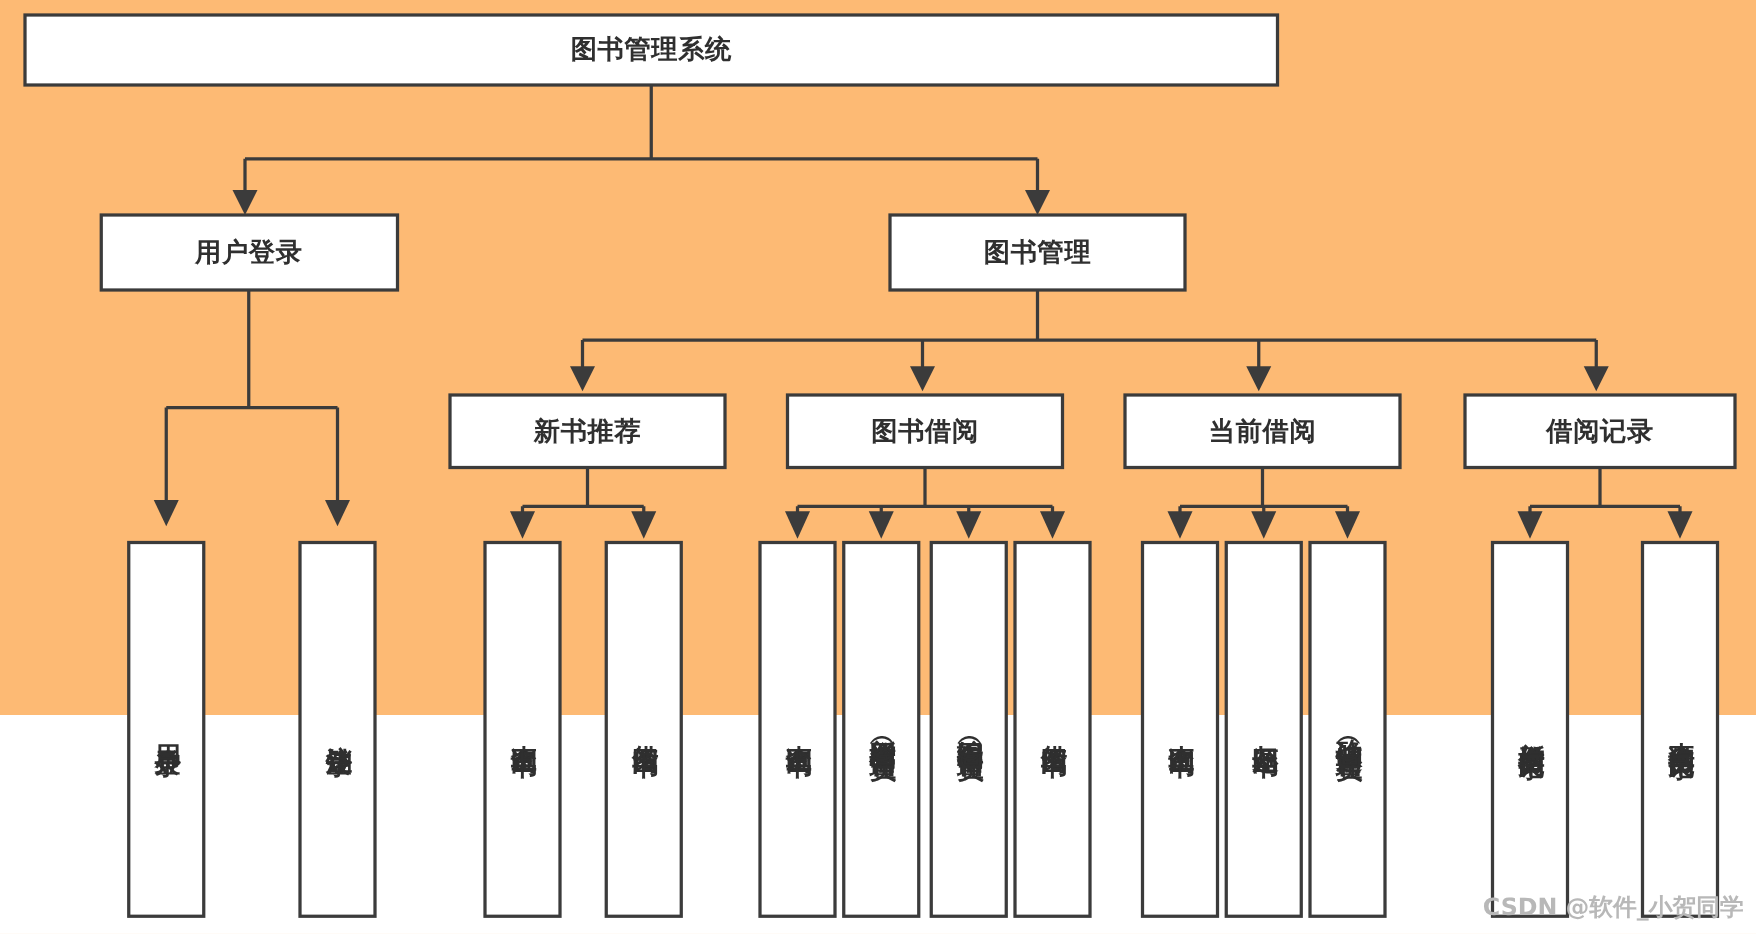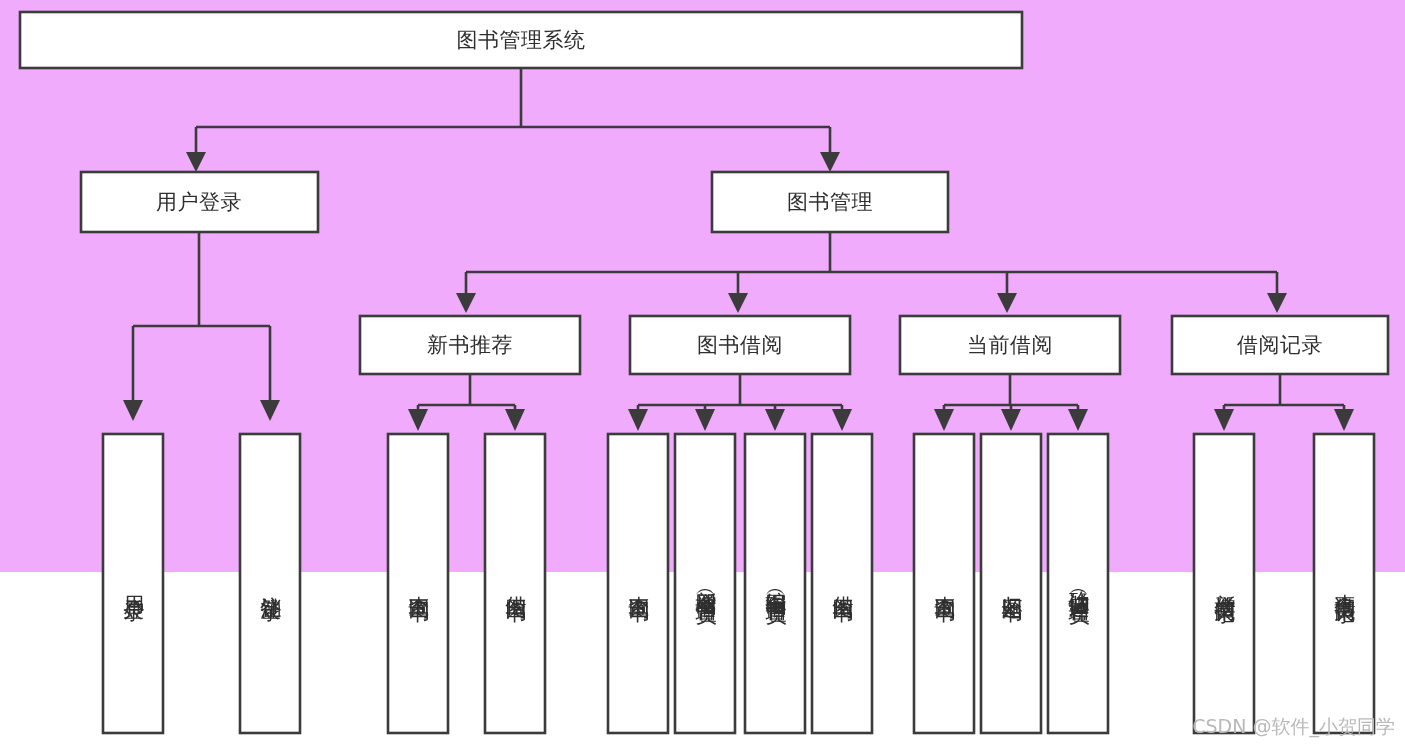--- a/index.html
+++ b/index.html
@@ -11,21 +11,22 @@
   body {
     width: 1405px;
     height: 747px;
     font-family: "DejaVu Sans", "Liberation Sans", sans-serif;
     overflow: hidden;
   }
   #diagram-root {
     position: relative;
     width: 1405px;
     height: 572px;
-    background: #f0abfc;
+    background: #fdba74;
+    font-weight: bold;
   }
   svg.tree-canvas {
     position: absolute;
     top: 0;
     left: 0;
     width: 1405px;
     height: 747px;
     display: block;
   }
   .node-box {

